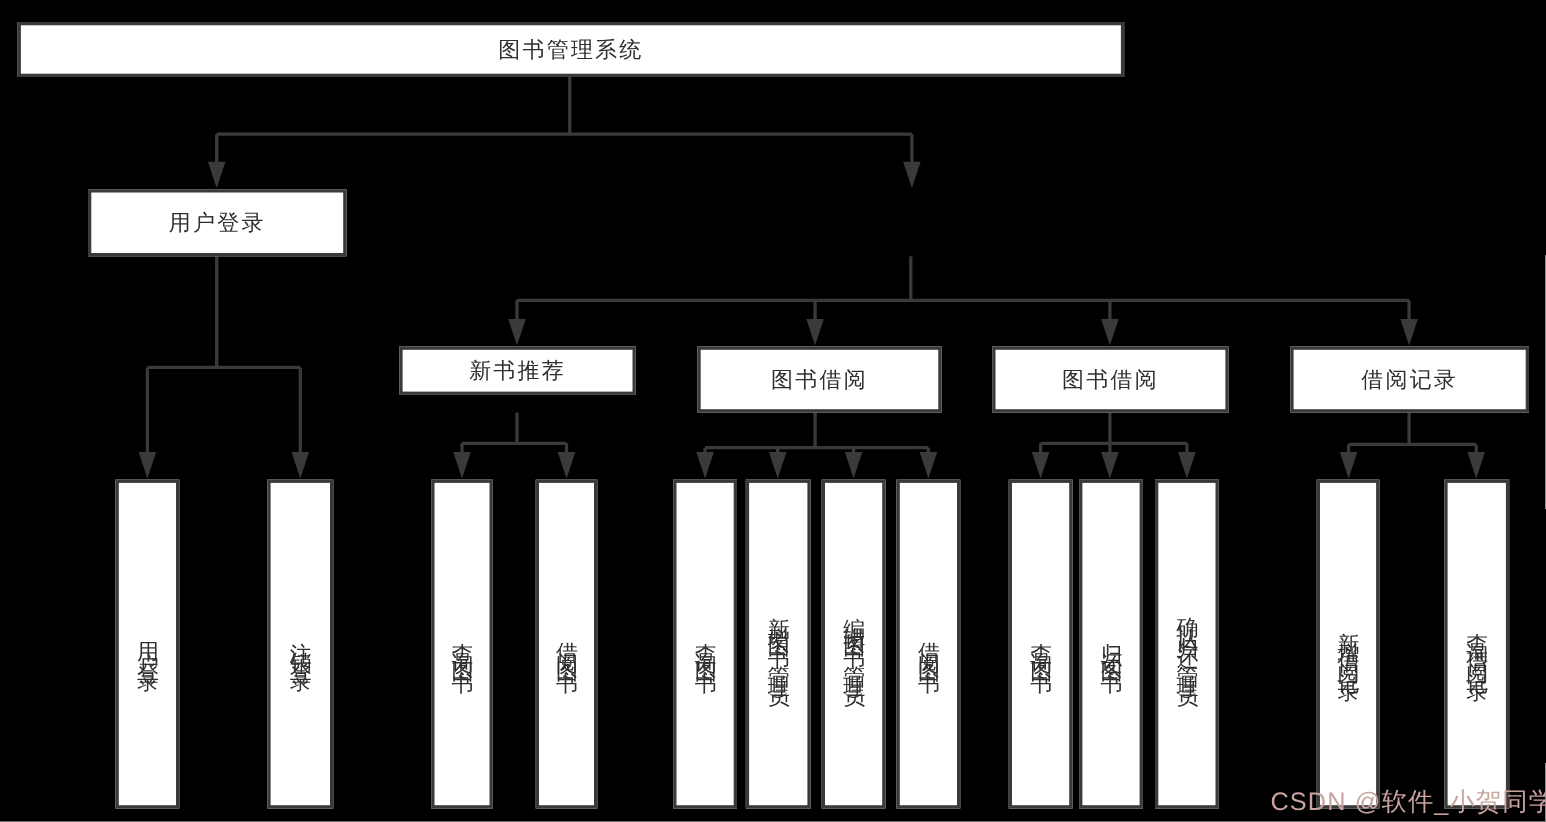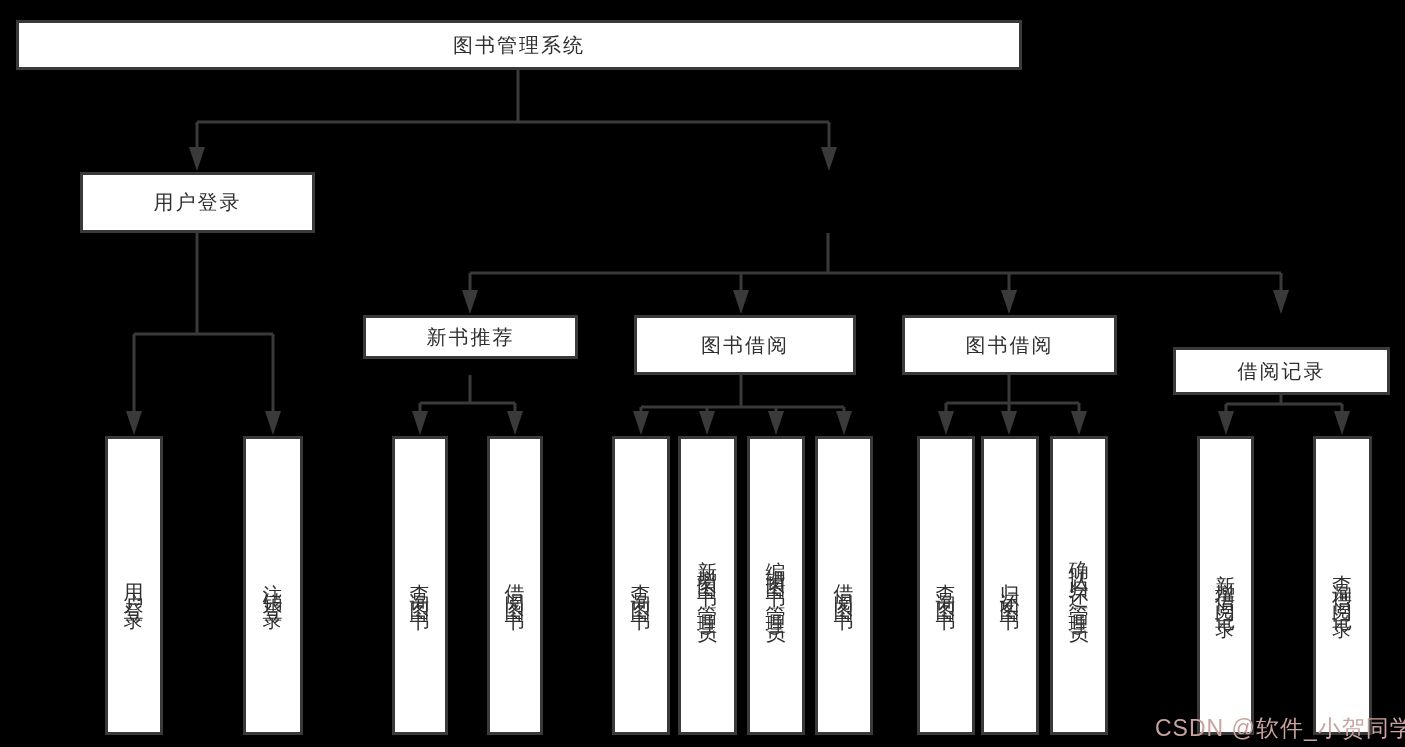--- a/index.html
+++ b/index.html
@@ -108,21 +108,21 @@
 
   <div class="node hbox" style="left:363px; top:315px; width:215px; height:44px;">
     <span>新书推荐</span>
   </div>
   <div class="node hbox" style="left:634px; top:315px; width:222px; height:60px;">
     <span>图书借阅</span>
   </div>
   <div class="node hbox" style="left:902px; top:315px; width:215px; height:60px;">
     <span>图书借阅</span>
   </div>
-  <div class="node hbox" style="left:1173px; top:315px; width:217px; height:48px;margin-top:32px;">
+  <div class="node hbox" style="left:1173px; top:315px; width:217px; height:60px;">
     <span>借阅记录</span>
   </div>
 
   <div class="node vbox" style="left:105px; top:436px; width:58px; height:299px;">
     <span>用户登录</span>
   </div>
   <div class="node vbox" style="left:243px; top:436px; width:60px; height:299px;">
     <span>注销登录</span>
   </div>
 

